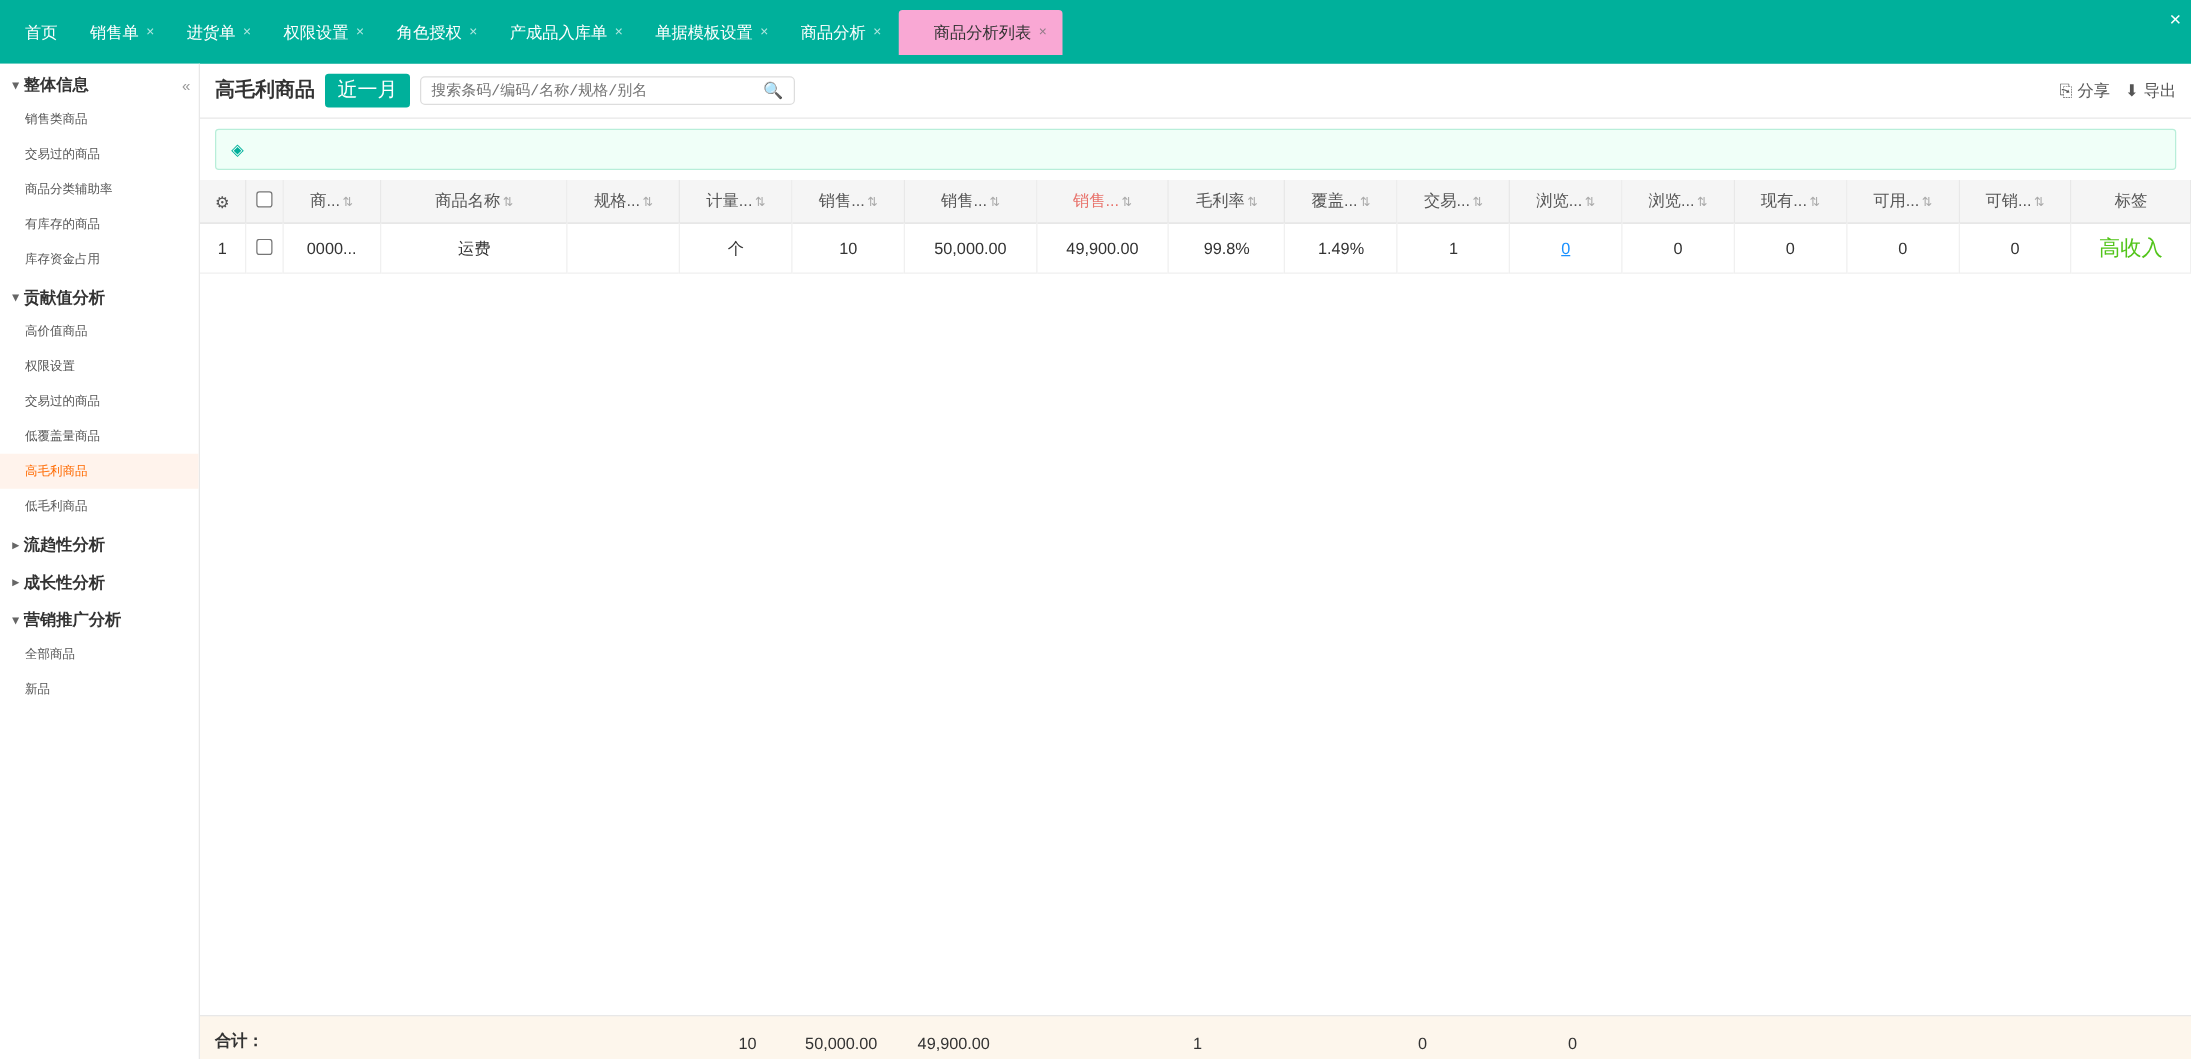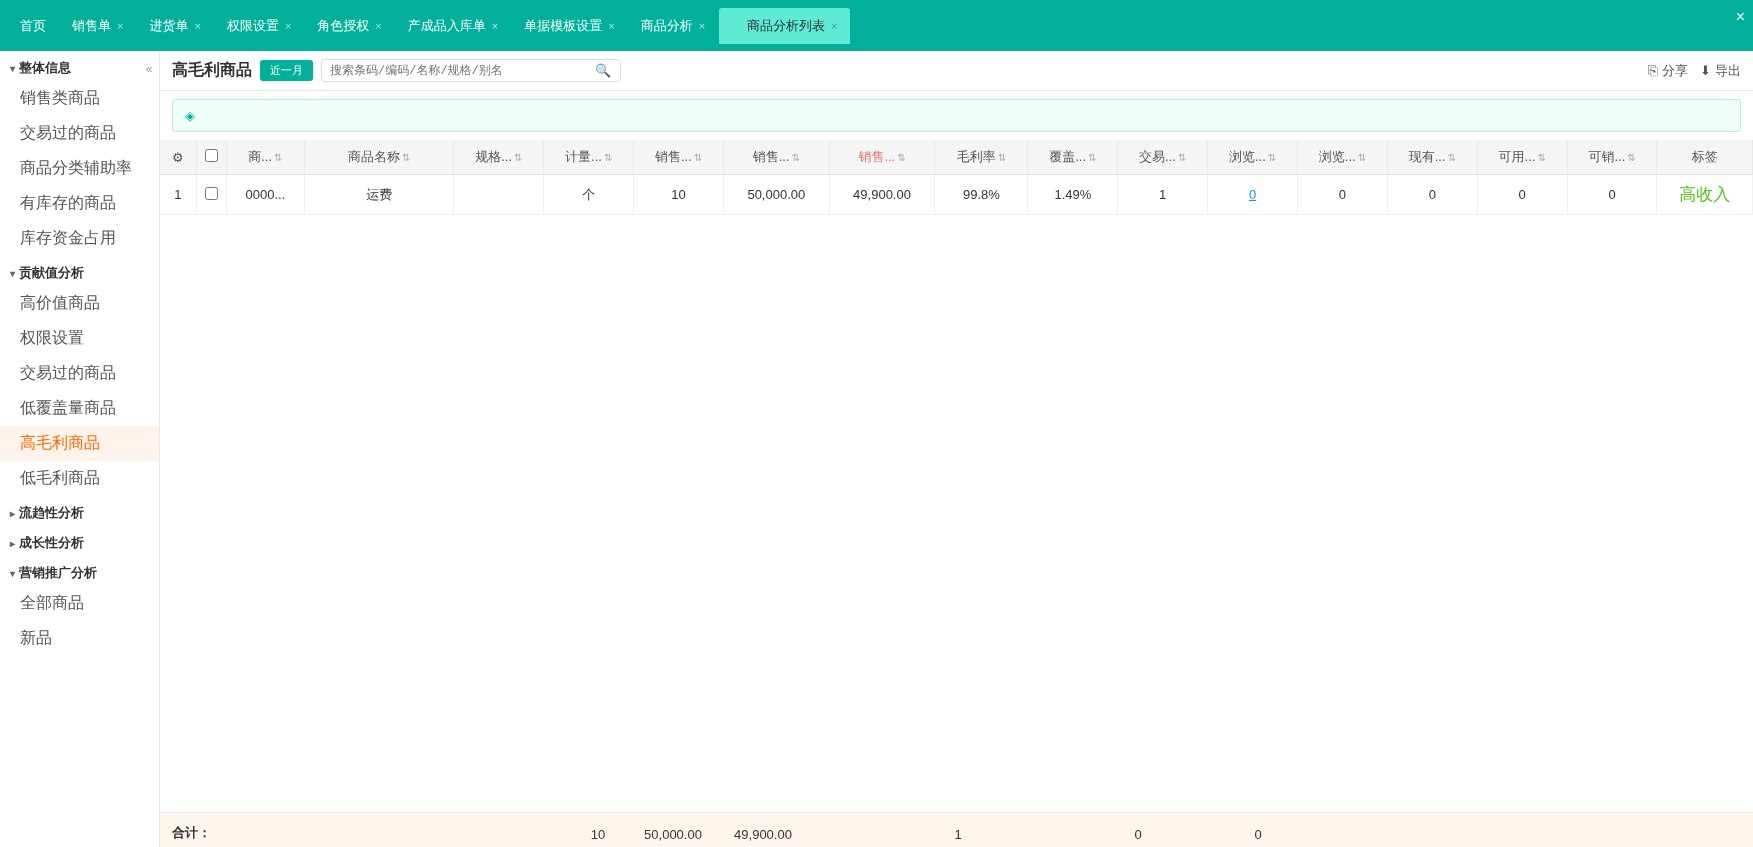--- a/index.html
+++ b/index.html
@@ -21,21 +21,21 @@
       height: 36px;
       display: flex;
       align-items: center;
       cursor: pointer;
       white-space: nowrap;
       color: #fff;
       font-size: 13px;
       border-radius: 3px 3px 0 0;
     }
     .top-nav .nav-item.active {
-      background: #5eead4;
+      background: #f9a8d4;
       color: #333;
       padding-left: 28px;
     }
     .top-nav .nav-item .close-btn {
       margin-left: 6px;
       font-size: 11px;
       opacity: 0.7;
       cursor: pointer;
     }
     .top-nav .nav-item.active .close-btn { color: #666; }
@@ -83,21 +83,21 @@
       font-weight: bold;
       display: flex;
       align-items: center;
       cursor: pointer;
     }
     .sidebar-group-title .arrow { margin-right: 4px; font-size: 10px; color: #666; }
     .sidebar-item {
       padding: 7px 10px 7px 20px;
       color: #555;
       cursor: pointer;
-      font-size: 16px;
+      font-size: 10px;
       white-space: nowrap;
     }
     .sidebar-item.active {
       background: #fff3ec;
       color: #ff6a00;
     }
 
     
     .content-area {
       flex: 1;
@@ -120,21 +120,21 @@
       font-weight: bold;
       color: #333;
     }
     .time-filter-btn {
       background: #00b09b;
       color: #fff;
       border: none;
       padding: 3px 10px;
       border-radius: 3px;
       cursor: pointer;
-      font-size: 11px;
+      font-size: 16px;
     }
     .search-box {
       display: flex;
       align-items: center;
       border: 1px solid #ddd;
       border-radius: 4px;
       padding: 3px 8px;
       gap: 4px;
       flex: 1;
       max-width: 300px;

